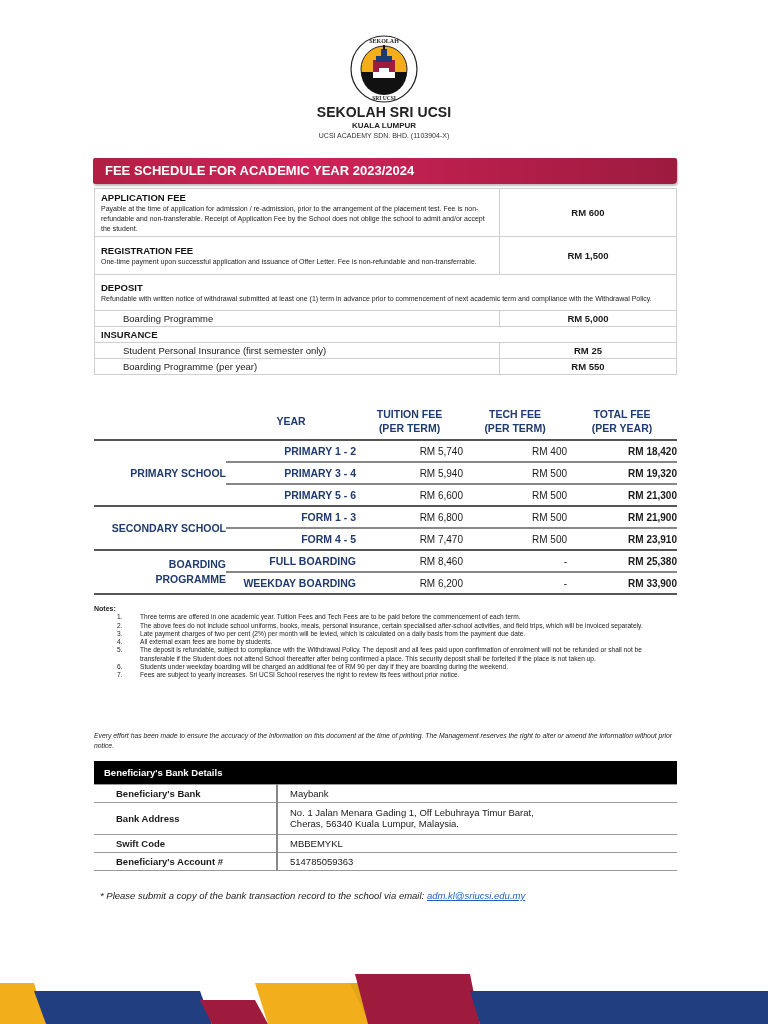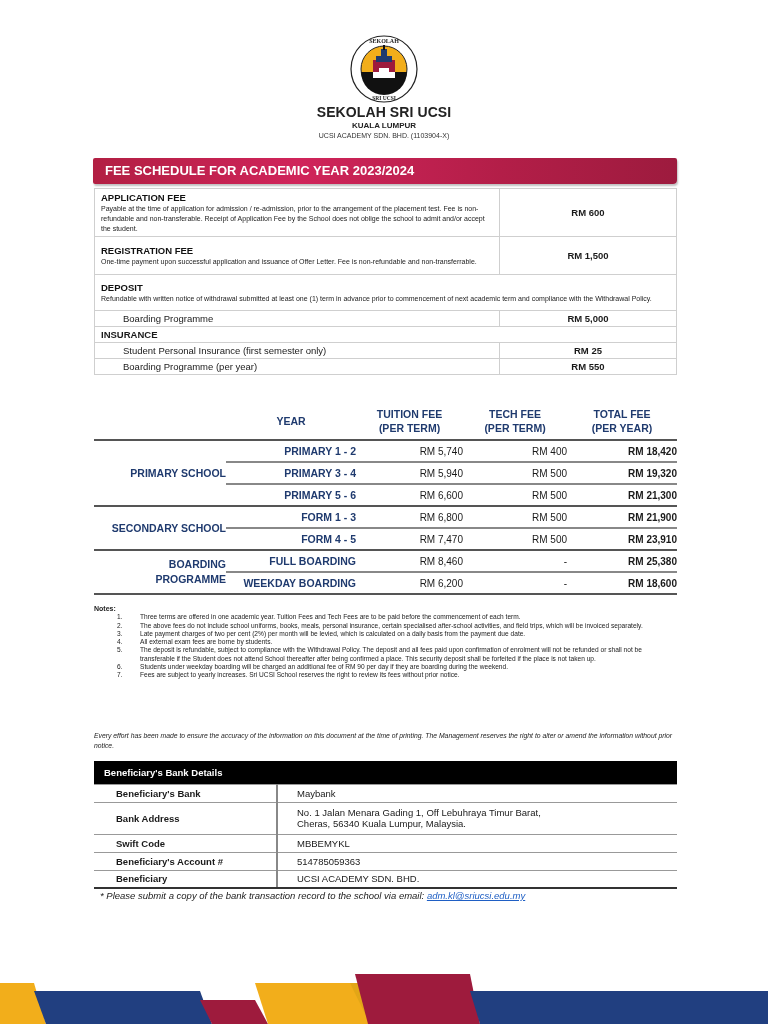--- a/index.html
+++ b/index.html
@@ -48,21 +48,21 @@
   .notes ol { list-style: none; }
   .notes li { display: flex; }
   .notes li .n { width: 46px; padding-left: 23px; flex-shrink: 0; }
   .disclaimer { position: absolute; left: 94px; top: 731px; width: 590px; font-size: 6.8px; font-style: italic; color: #222; line-height: 9.5px; }
 
   
   .bank { position: absolute; left: 94px; top: 761px; width: 583px; font-size: 9.5px; }
   .bank .bh td { background: #000; color: #fff; font-weight: bold; height: 23px; padding-left: 10px; font-size: 9.5px; }
   .bank td { border-bottom: 1px solid #999; height: 18px; vertical-align: middle; }
   .bank td.k { width: 183px; font-weight: bold; padding-left: 22px; border-right: 2px solid #888; }
-  .bank td.v { padding-left: 19px; }
+  .bank td.v { padding-left: 12px; }
   .bank tr.addr td { height: 32px; }
   .bank tr.lastrow td { border-bottom: 2px solid #333; }
   .bank-note { position: absolute; left: 100px; top: 890px; font-size: 9.5px; font-style: italic; color: #222; }
   .bank-note a { color: #1f5fc4; text-decoration: underline; margin-top: 31px; }
 
   
   .footer { position: absolute; left: 0; top: 960px; width: 768px; height: 64px; }
   .version { position: absolute; left: 580px; top: 978px; color: #fff; font-size: 7.5px; font-style: italic; }
 </style>
 </head>
@@ -173,21 +173,21 @@
     <td class="grp" rowspan="2" style="border-bottom:2px solid #555"><span>BOARDING</span><br><span>PROGRAMME</span></td>
     <td class="yr">FULL BOARDING</td>
     <td>RM 8,460</td>
     <td>-</td>
     <td class="tot">RM 25,380</td>
   </tr>
   <tr class="inner last">
     <td class="yr c">WEEKDAY BOARDING</td>
     <td class="c">RM 6,200</td>
     <td class="c">-</td>
-    <td class="c tot">RM 18,600</td>
+    <td class="c tot">RM 33,900</td>
   </tr>
 </tbody>
   </table>
 
 <div class="notes">
   <div class="nt">Notes:</div>
   <ol>
     <li>
         <span class="n">1.</span>
         <span>Three terms are offered in one academic year. Tuition Fees and Tech Fees are to be paid before the commencement of each term.</span>
@@ -233,24 +233,20 @@
     <td class="k">Bank Address</td>
     <td class="v"><span>No. 1 Jalan Menara Gading 1, Off Lebuhraya Timur Barat,</span><br><span>Cheras, 56340 Kuala Lumpur, Malaysia.</span></td>
   </tr>
   <tr>
     <td class="k">Swift Code</td>
     <td class="v">MBBEMYKL</td>
   </tr>
   <tr>
     <td class="k">Beneficiary's Account #</td>
     <td class="v">514785059363</td>
-  </tr>
-  <tr class="lastrow">
-    <td class="k">Beneficiary</td>
-    <td class="v">UCSI ACADEMY SDN. BHD.</td>
   </tr>
 </tbody>
   </table>
 <div class="bank-note">
   <span>* Please submit a copy of the bank transaction record to the school via email: </span><a>adm.kl@sriucsi.edu.my</a>
 </div>
 
 <svg class="footer" viewBox="0 0 768 64" preserveAspectRatio="none">
   <polygon points="0,23 34,23 46,64 0,64" fill="#f2ae1b"></polygon>
   <polygon points="34,31 200,31 212,64 46,64" fill="#213f80"></polygon>

